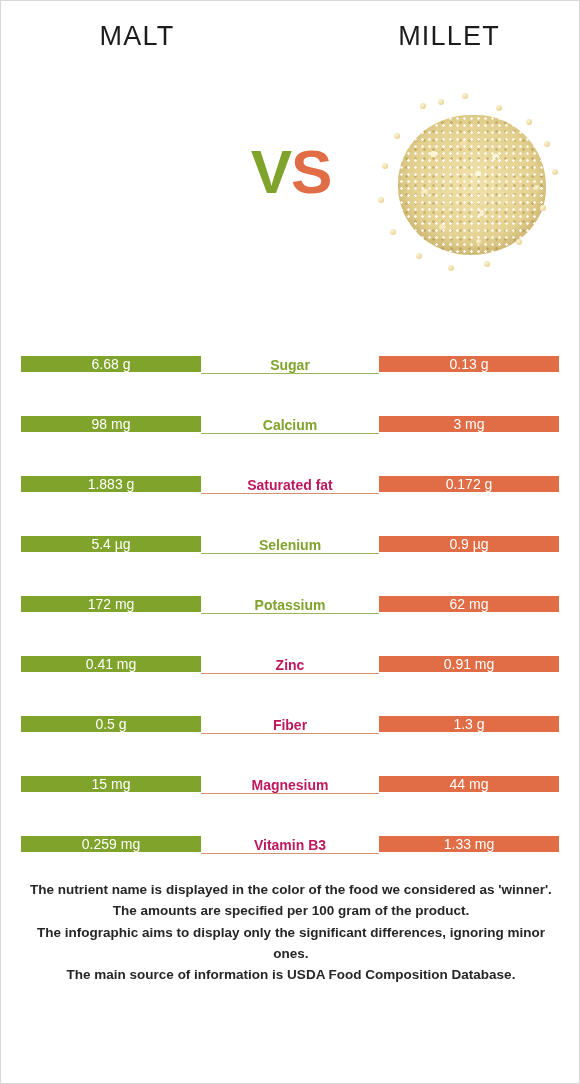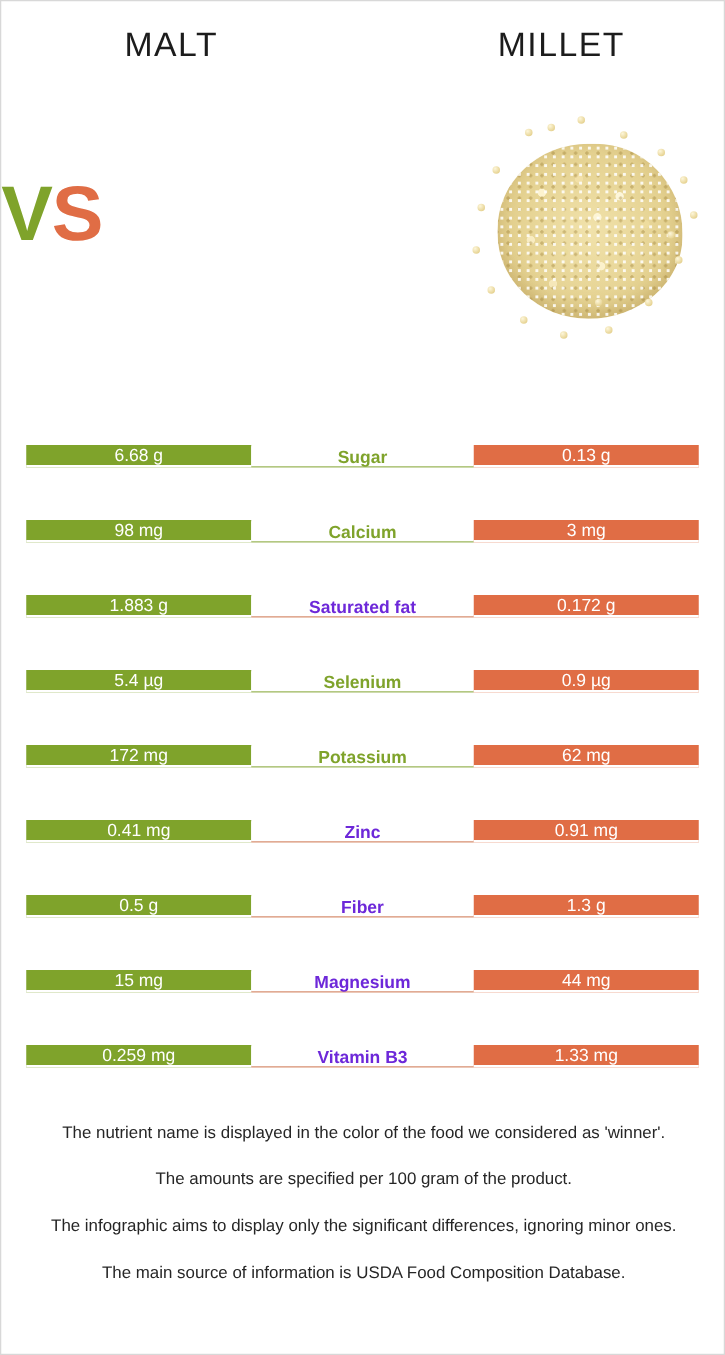--- a/index.html
+++ b/index.html
@@ -48,20 +48,21 @@
     font-family: "Liberation Sans", sans-serif;
   }
   .food-title.left  { left: 36px;  width: 200px; }
   .food-title.right { right: 30px; width: 200px; }
 
   .vs-wrap {
     position: absolute;
     left: 0;
     top: 140px;
     width: 580px;
+    text-align: center;
     pointer-events: none;
   }
   .vs {
     font-size: 62px;
     font-weight: 700;
     letter-spacing: -1px;
     font-family: "Liberation Sans", sans-serif;
     line-height: 1;
   }
   .vs .v { color: #7FA32B; }
@@ -235,34 +236,34 @@
     font-size: 14px;
     border-bottom: 2px solid #ffffff;
   }
   .cell-mid {
     flex: 1 1 auto;
     background: #ffffff;
     font-size: 14px;
     font-weight: 700;
   }
   .cell-mid.win-left  { color: #7FA32B; border-bottom: 1px solid #9bb65a; }
-  .cell-mid.win-right { color: #6d28d9; border-bottom: 1px solid #d79071; }
+  .cell-mid.win-right { color: #be185d; border-bottom: 1px solid #d79071; }
 
   
   .footer {
     position: absolute;
     left: 20px;
     top: 878px;
     width: 540px;
     text-align: center;
     font-size: 13.5px;
     line-height: 1.58;
     color: #262626;
   }
-  .footer p { margin: 16px; }
+  .footer p { margin: 0; font-weight: bold; }
 </style>
 </head>
 <body>
 
 <div class="page">
 
   <div class="header">
 
     <div class="titles">
       <div class="food-title left">MALT</div>

